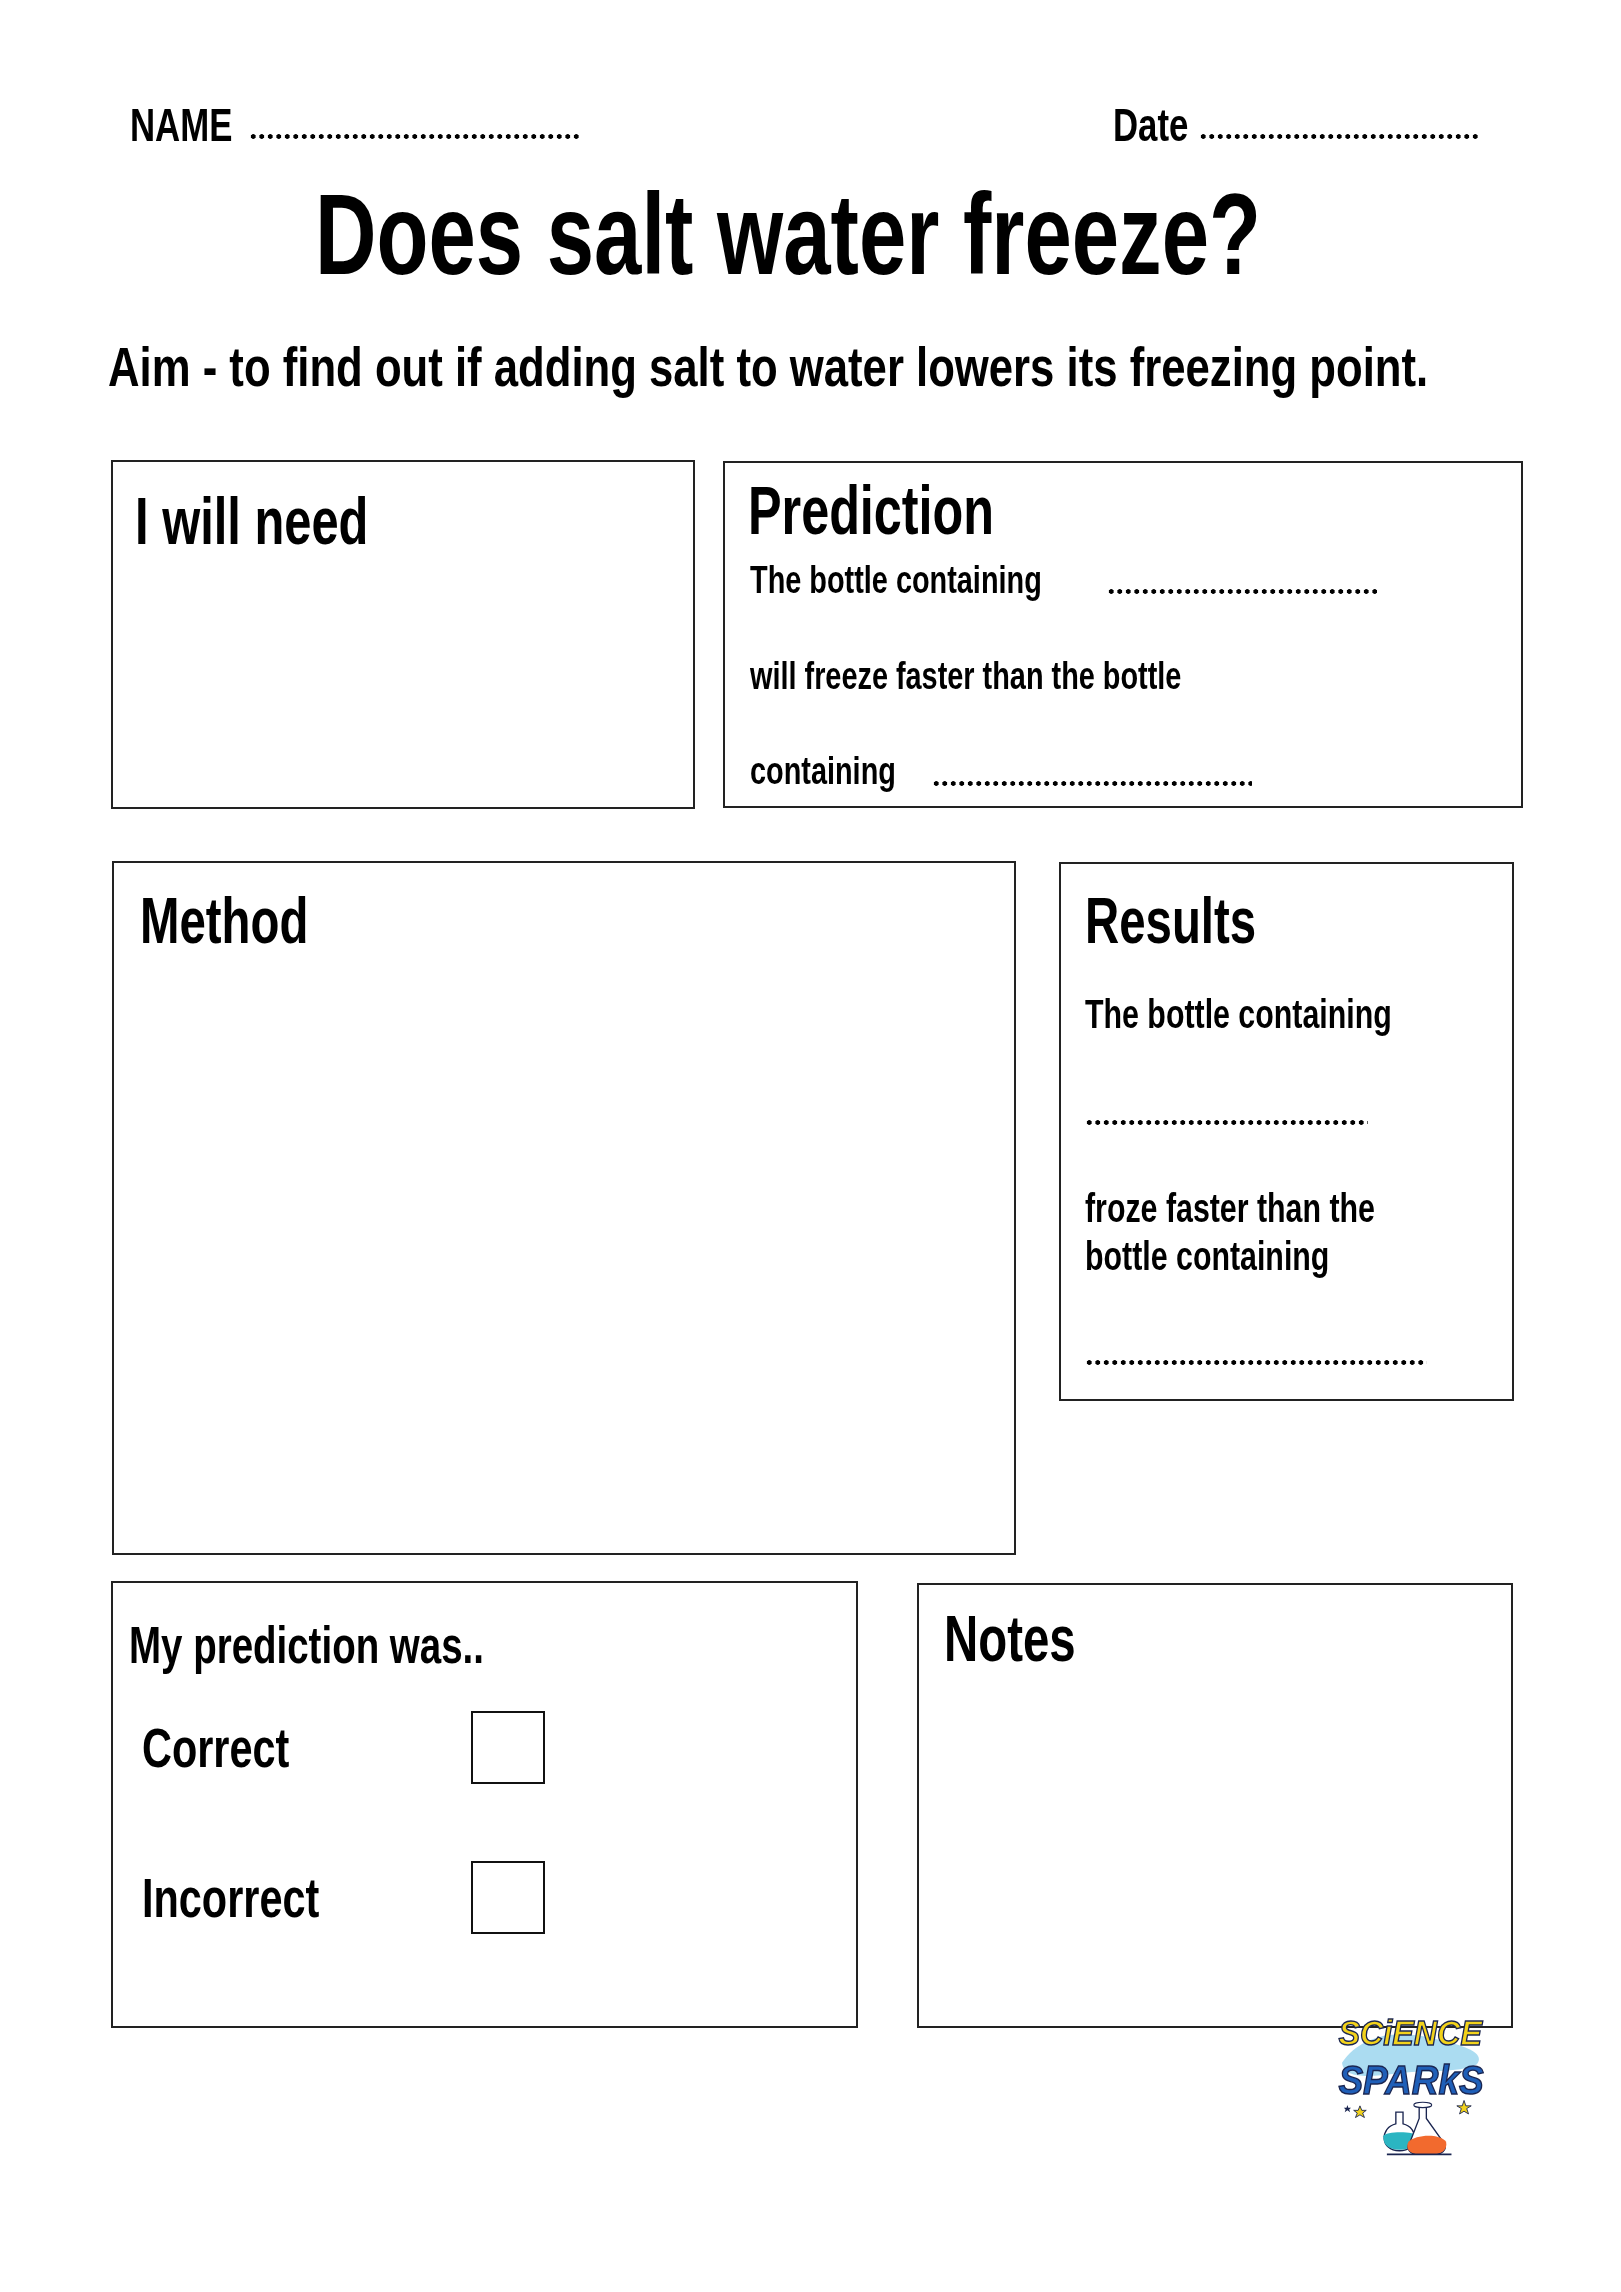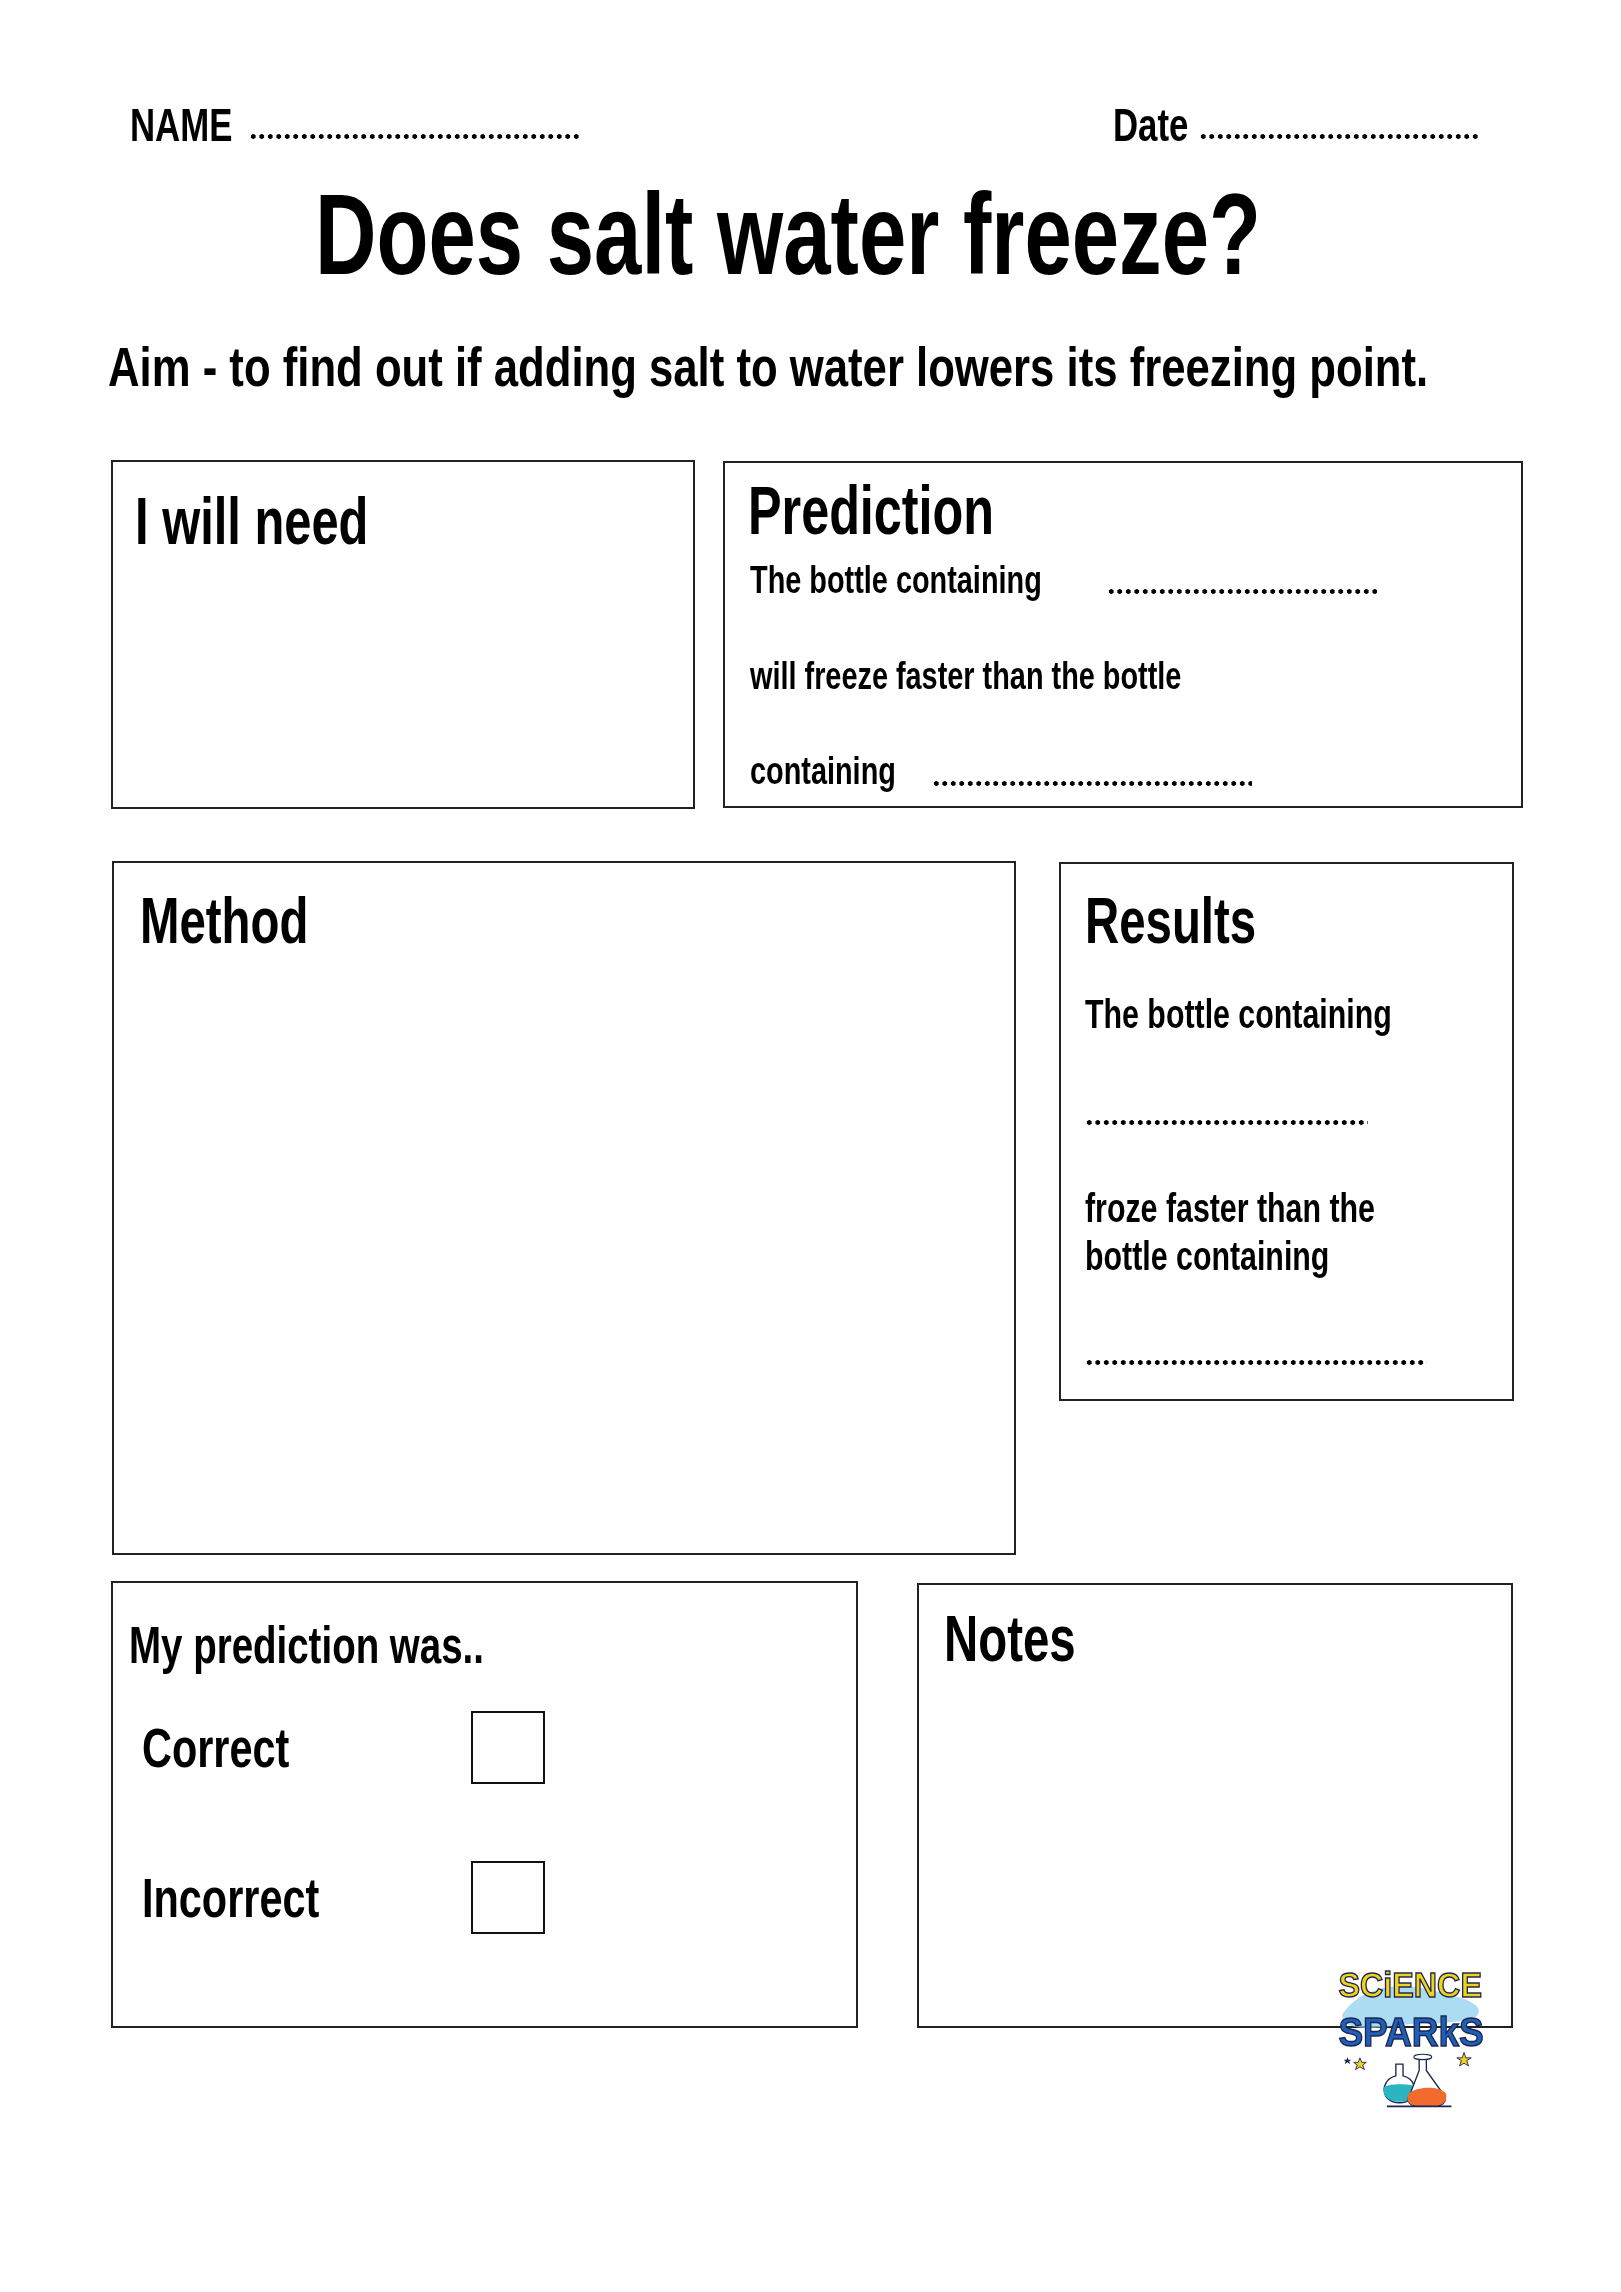--- a/index.html
+++ b/index.html
@@ -89,21 +89,21 @@
 
 <div class="txt cond" style="left:142px; top:1720px; font-size:56px;">Correct</div>
 <div class="checkbox" style="left:471px; top:1711px; width:74px; height:73px;"></div>
 
 <div class="txt cond" style="left:142px; top:1870px; font-size:56px;">Incorrect</div>
 <div class="checkbox" style="left:471px; top:1861px; width:74px; height:73px;"></div>
 
 <div class="box" style="left:917px; top:1583px; width:596px; height:445px;"></div>
 <div class="txt cond" style="left:944px; top:1607px; font-size:64px;">Notes</div>
 
-<div id="logo" class="abs" style="left:1333px; top:1952px; width:158px; height:157px;">
+<div id="logo" class="abs" style="left:1333px; top:2000px; width:158px; height:157px;font-style:italic;">
   <svg width="158" height="157" viewBox="0 0 176 175">
 
     <path d="M10 70 C30 40, 70 30, 120 45 C150 52, 170 60, 160 72 C140 82, 100 78, 70 82 C40 86, 12 88, 10 70 Z" fill="#8fd0ec" opacity="0.75"></path>
 
     <text x="6" y="50" font-family="Liberation Sans, sans-serif" font-weight="bold" font-size="40" textLength="160" lengthAdjust="spacingAndGlyphs" fill="#f2d21b" stroke="#1a2550" stroke-width="1.6">SCiENCE</text>
 
     <text x="6" y="105" font-family="Liberation Sans, sans-serif" font-weight="bold" font-size="46" textLength="162" lengthAdjust="spacingAndGlyphs" fill="#1f5fb8" stroke="#1a2550" stroke-width="1.6">SPARkS</text>
 
     <polygon points="30,118 32,123 37,123 33,126 35,131 30,128 25,131 27,126 23,123 28,123" fill="#f2d21b" stroke="#1a2550" stroke-width="1"></polygon>
     <polygon points="16,117 17,120 20,120 18,122 19,125 16,123 13,125 14,122 12,120 15,120" fill="#1a2550"></polygon>

